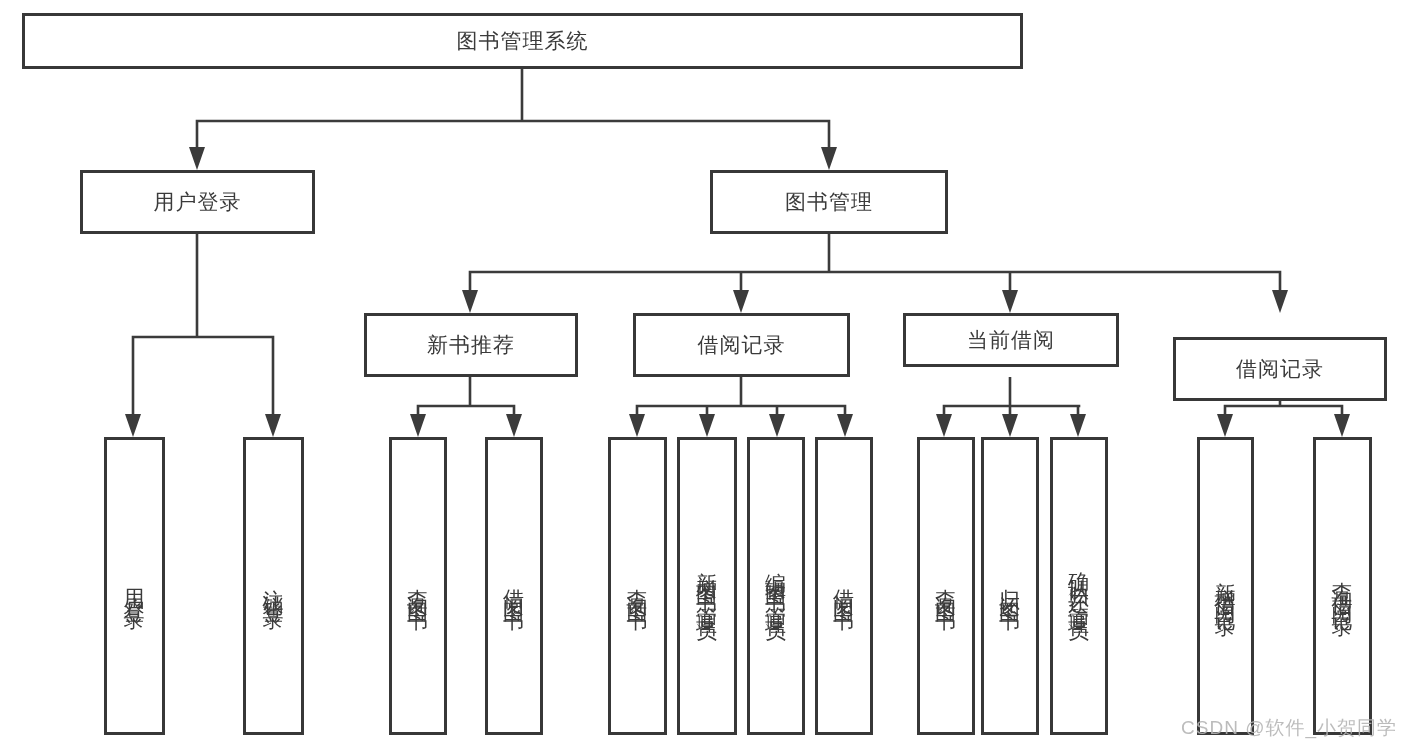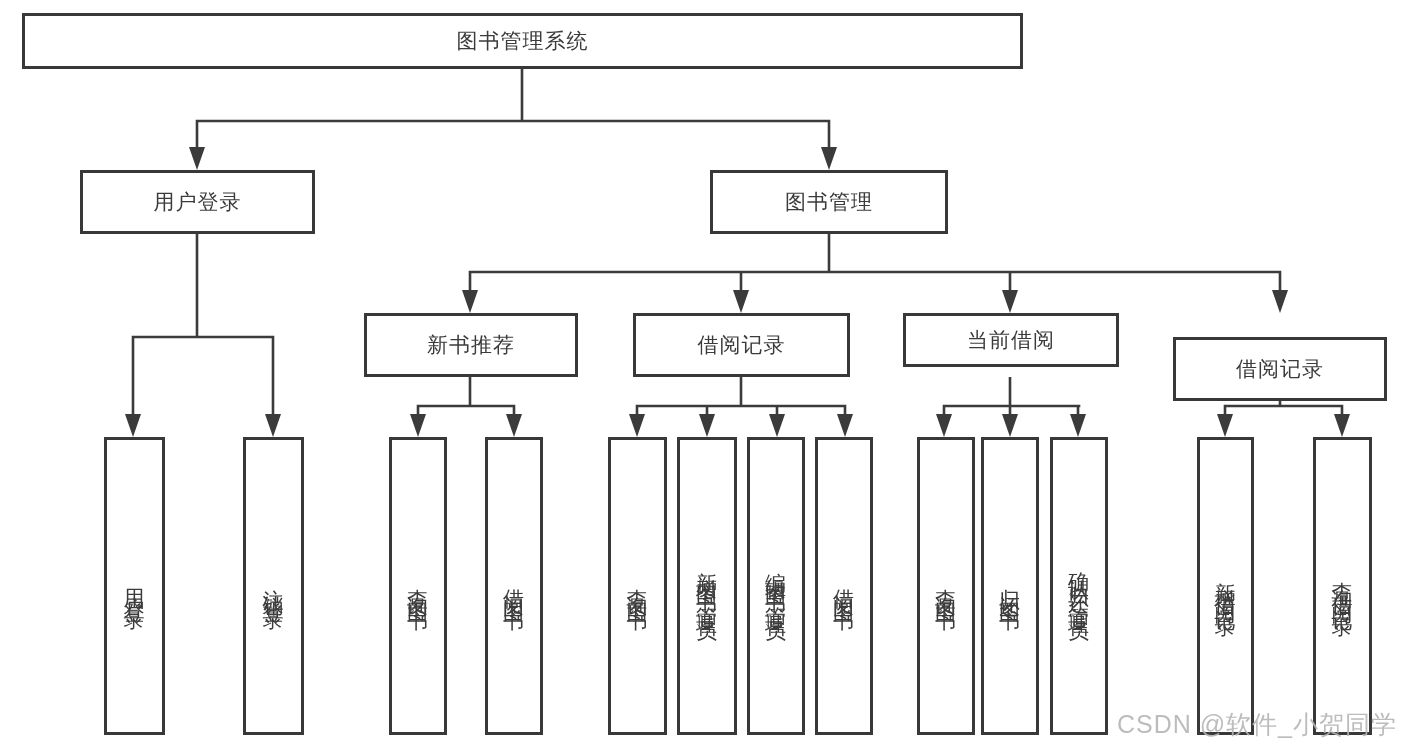--- a/index.html
+++ b/index.html
@@ -61,21 +61,21 @@
   #b-v8  { left: 917px;  width: 58px; }
   #b-v9  { left: 981px;  width: 58px; }
   #b-v10 { left: 1050px; width: 58px; }
   #b-v11 { left: 1197px; width: 57px; }
   #b-v12 { left: 1313px; width: 59px; }
   .watermark {
     position: absolute;
     right: 8px;
     bottom: 6px;
     z-index: 3;
-    font-size: 25px;
+    font-size: 19px;
     color: #b5b5b5;
     opacity: 0.9;
     letter-spacing: 1px;
     pointer-events: none;
     white-space: nowrap;
   }
 </style>
 </head>
 <body>
 

